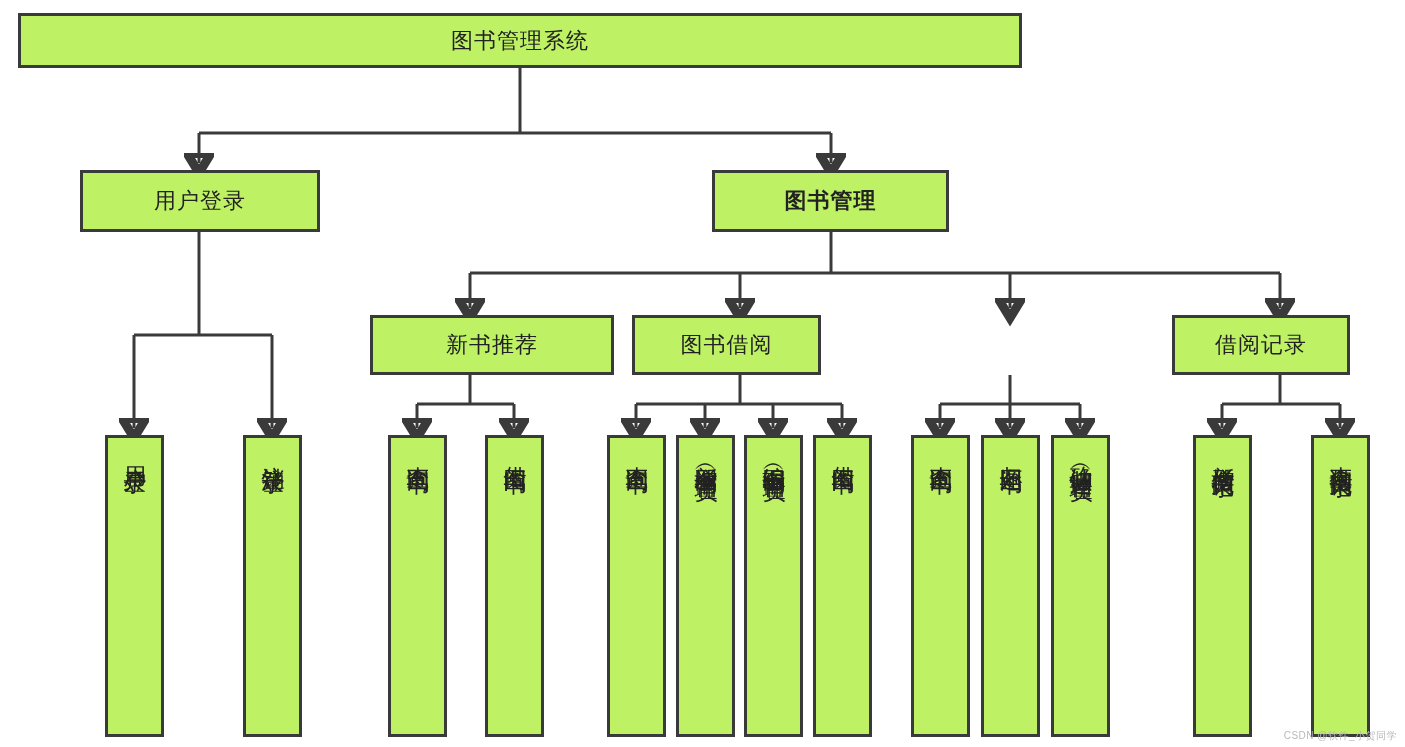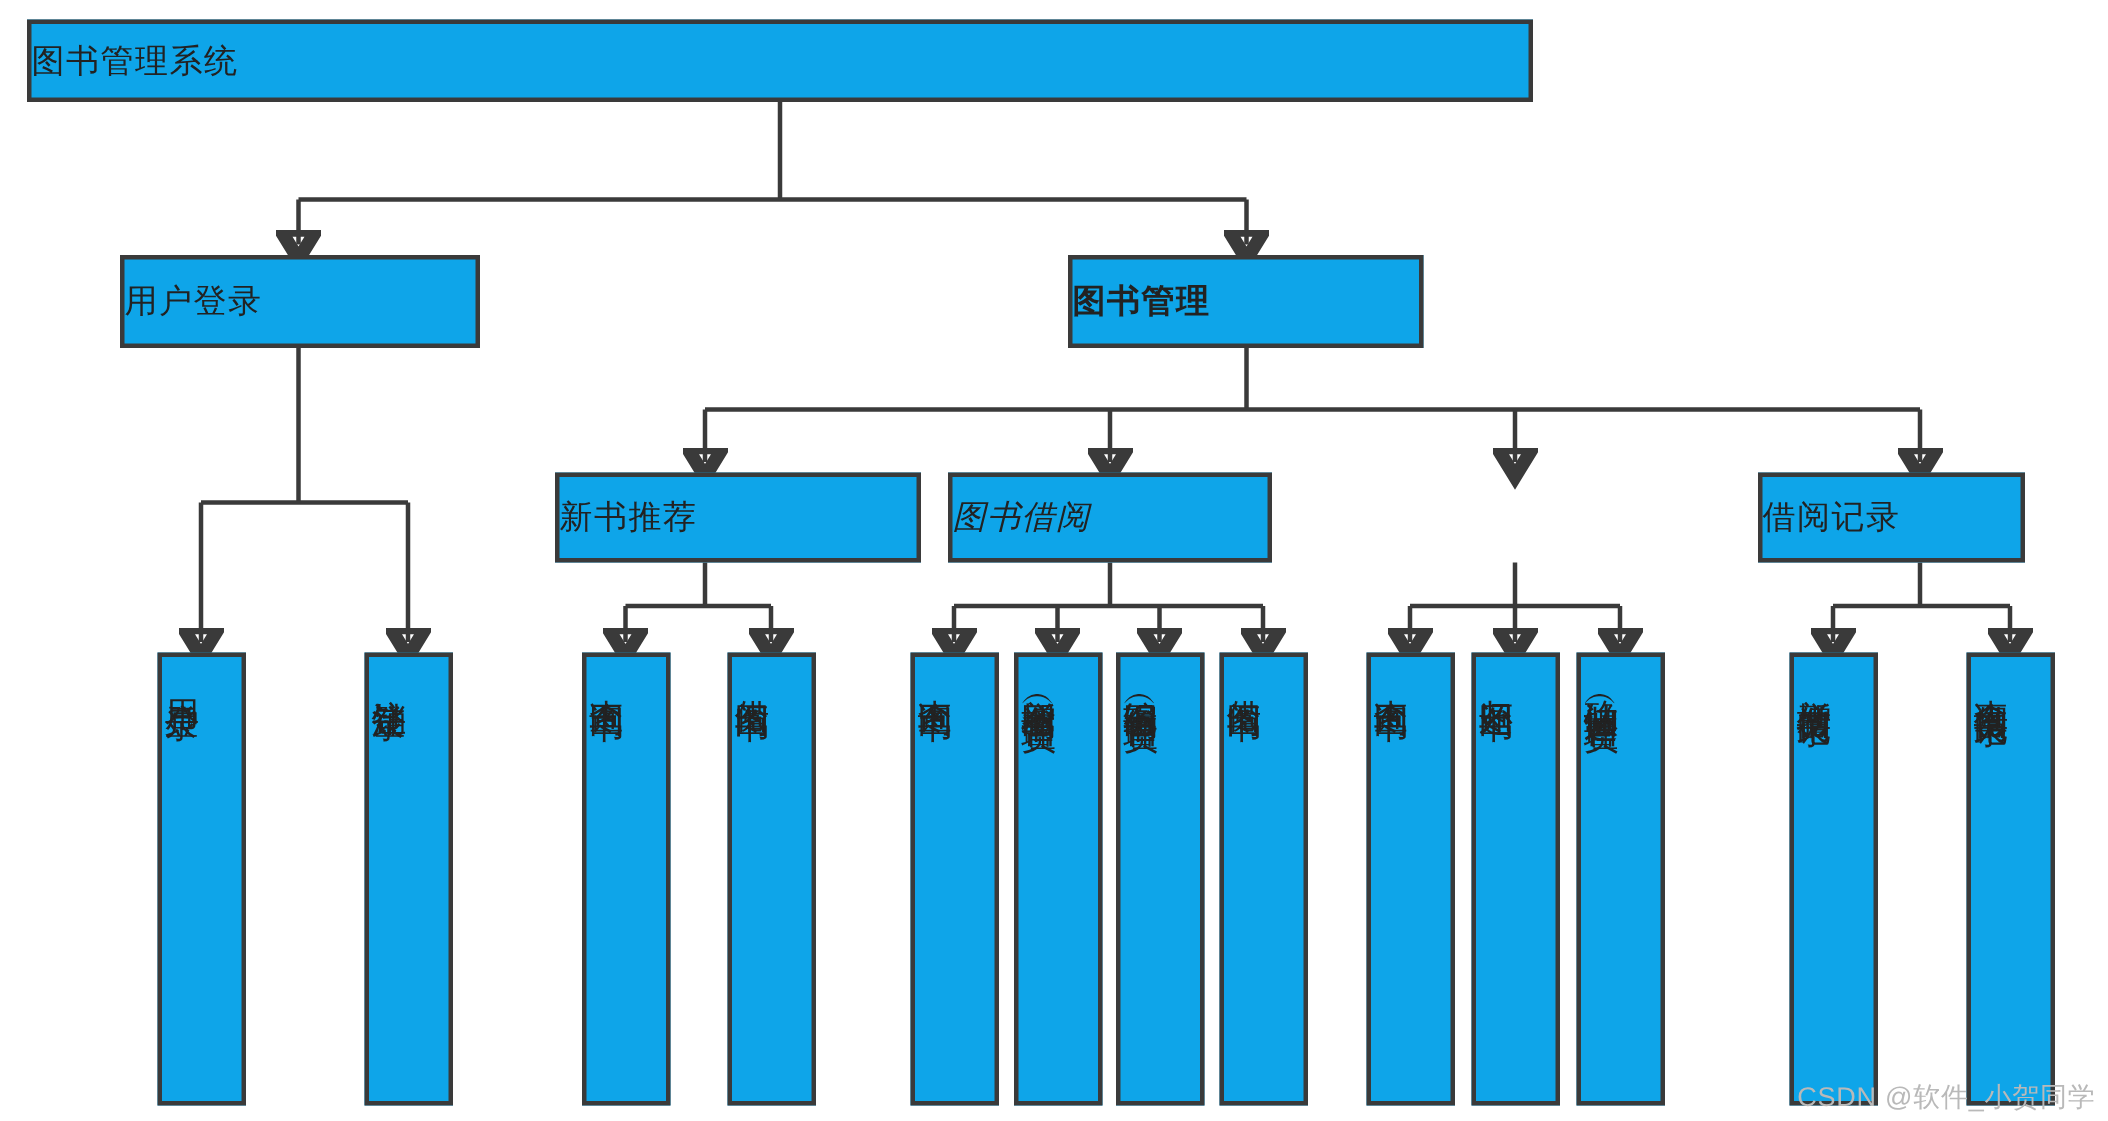--- a/index.html
+++ b/index.html
@@ -6,24 +6,25 @@
   body{
     width:1405px;height:747px;background:#ffffff;
     font-family:"Liberation Sans","DejaVu Sans",sans-serif;
     overflow:hidden;position:relative;
   }
   #diagram{position:absolute;left:0;top:0;width:1405px;height:747px;}
 
   .node{
     position:absolute;
     box-sizing:border-box;
-    background:#0ea5e9;
+    background:#bef264;
     border:3px solid #3a3a3a;
     display:flex;
     align-items:center;
+    justify-content:center;
     color:#222222;
   }
   .node.h{
     font-size:22px;
     letter-spacing:1px;
   }
   .node.v{
     border-width:3px;
     padding:10px 0;
     align-items:flex-start;
@@ -38,21 +39,21 @@
     white-space:nowrap;
   }
   .root{font-size:23px;}
 
   svg.links{position:absolute;left:0;top:0;width:1405px;height:747px;pointer-events:none;}
   svg.links line, svg.links path{stroke:#3a3a3a;stroke-width:3;fill:none;}
 
   .watermark{
     position:absolute;
     right:8px;bottom:4px;
-    font-size:18px;
+    font-size:10px;
     color:#b9b9b9;
     letter-spacing:.5px;
     white-space:nowrap;
   }
 </style>
 </head>
 <body>
 
 <div id="diagram">
 
@@ -111,21 +112,21 @@
   <div class="node h" style="left:80px;top:170px;width:240px;height:62px;">
     <span>用户登录</span>
   </div>
   <div class="node h" style="left:712px;top:170px;width:237px;height:62px;font-weight:bold;">
     <span>图书管理</span>
   </div>
 
   <div class="node h" style="left:370px;top:315px;width:244px;height:60px;">
     <span>新书推荐</span>
   </div>
-  <div class="node h" style="left:632px;top:315px;width:216px;height:60px;font-style:italic;">
+  <div class="node h" style="left:632px;top:315px;width:189px;height:60px;">
     <span>图书借阅</span>
   </div>
   <div class="node h" style="left:1172px;top:315px;width:178px;height:60px;">
     <span>借阅记录</span>
   </div>
 
   <div class="node v" style="left:105px;top:435px;width:59px;height:302px;">
     <span class="vtext">用户登录</span>
   </div>
   <div class="node v" style="left:243px;top:435px;width:59px;height:302px;">

